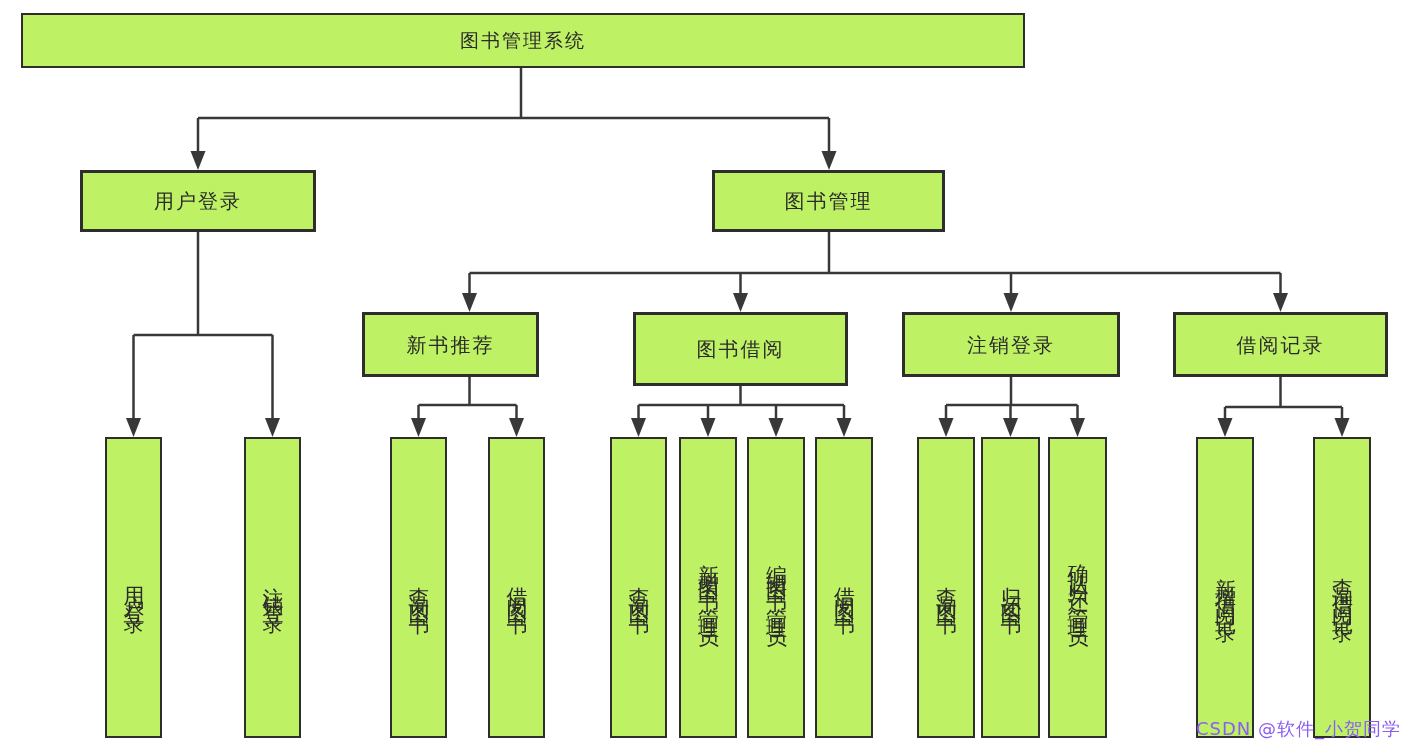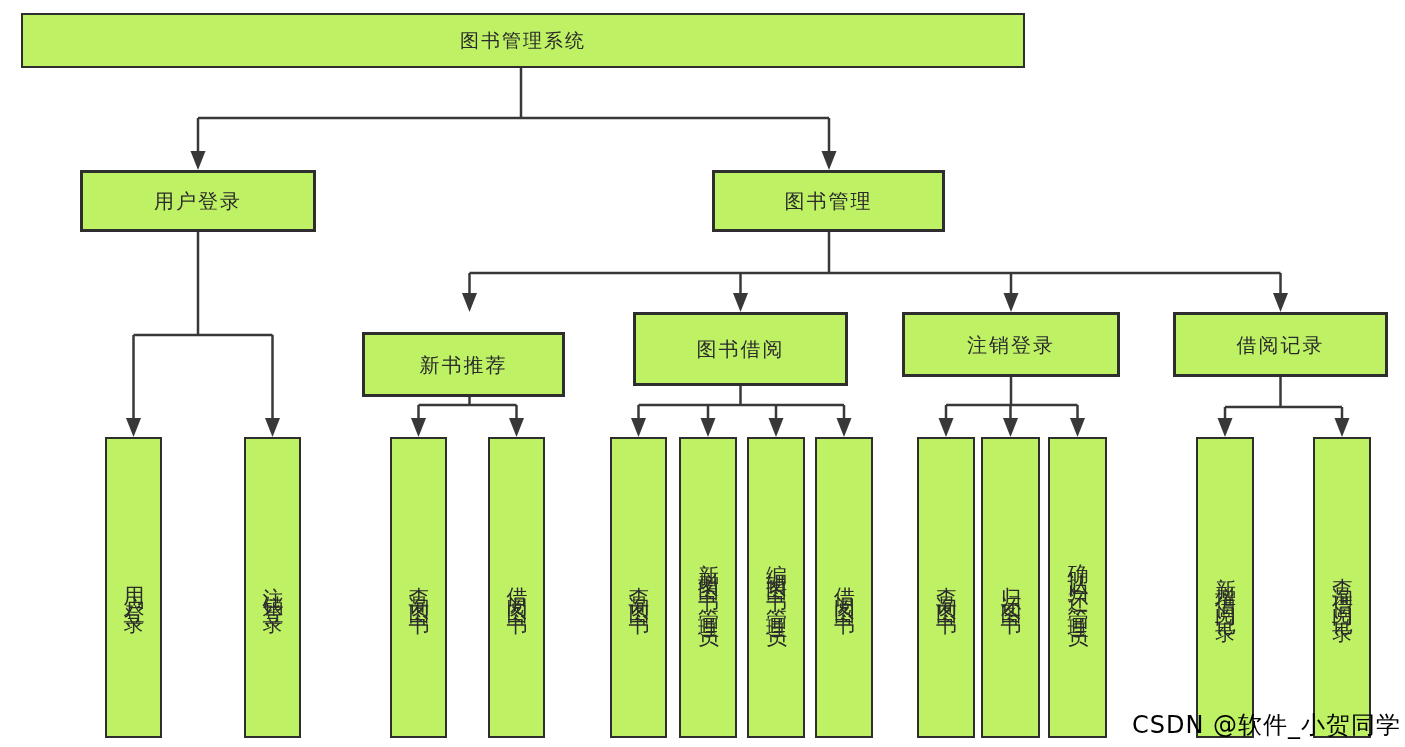--- a/index.html
+++ b/index.html
@@ -30,22 +30,22 @@
   .node.v .lbl{
     writing-mode:vertical-rl;
     text-orientation:mixed;
     font-size:21px;
     letter-spacing:9px;
     line-height:1;
   }
   .watermark{
     position:absolute;
     right:4px;bottom:6px;
-    font-size:24px;
-    color:#000000;
+    font-size:18px;
+    color:#8b5cf6;
     letter-spacing:1px;
     white-space:nowrap;
   }
 </style>
 </head>
 <body>
 
 <div id="canvas">
 
   <svg id="wires" viewBox="0 0 1405 747" xmlns="http://www.w3.org/2000/svg">
@@ -121,21 +121,21 @@
     <span class="lbl">图书管理系统</span>
   </div>
 
   <div class="node h mid" style="left:80px;top:170px;width:236px;height:62px">
     <span class="lbl">用户登录</span>
   </div>
   <div class="node h mid" style="left:712px;top:170px;width:233px;height:62px">
     <span class="lbl">图书管理</span>
   </div>
 
-  <div class="node h mid" style="left:362px;top:332px;width:203px;height:65px">
+  <div class="node h mid" style="left:362px;top:312px;width:177px;height:65px">
     <span class="lbl">新书推荐</span>
   </div>
   <div class="node h mid" style="left:633px;top:312px;width:215px;height:74px">
     <span class="lbl">图书借阅</span>
   </div>
   <div class="node h mid" style="left:902px;top:312px;width:218px;height:65px">
     <span class="lbl">注销登录</span>
   </div>
   <div class="node h mid" style="left:1173px;top:312px;width:215px;height:65px">
     <span class="lbl">借阅记录</span>

